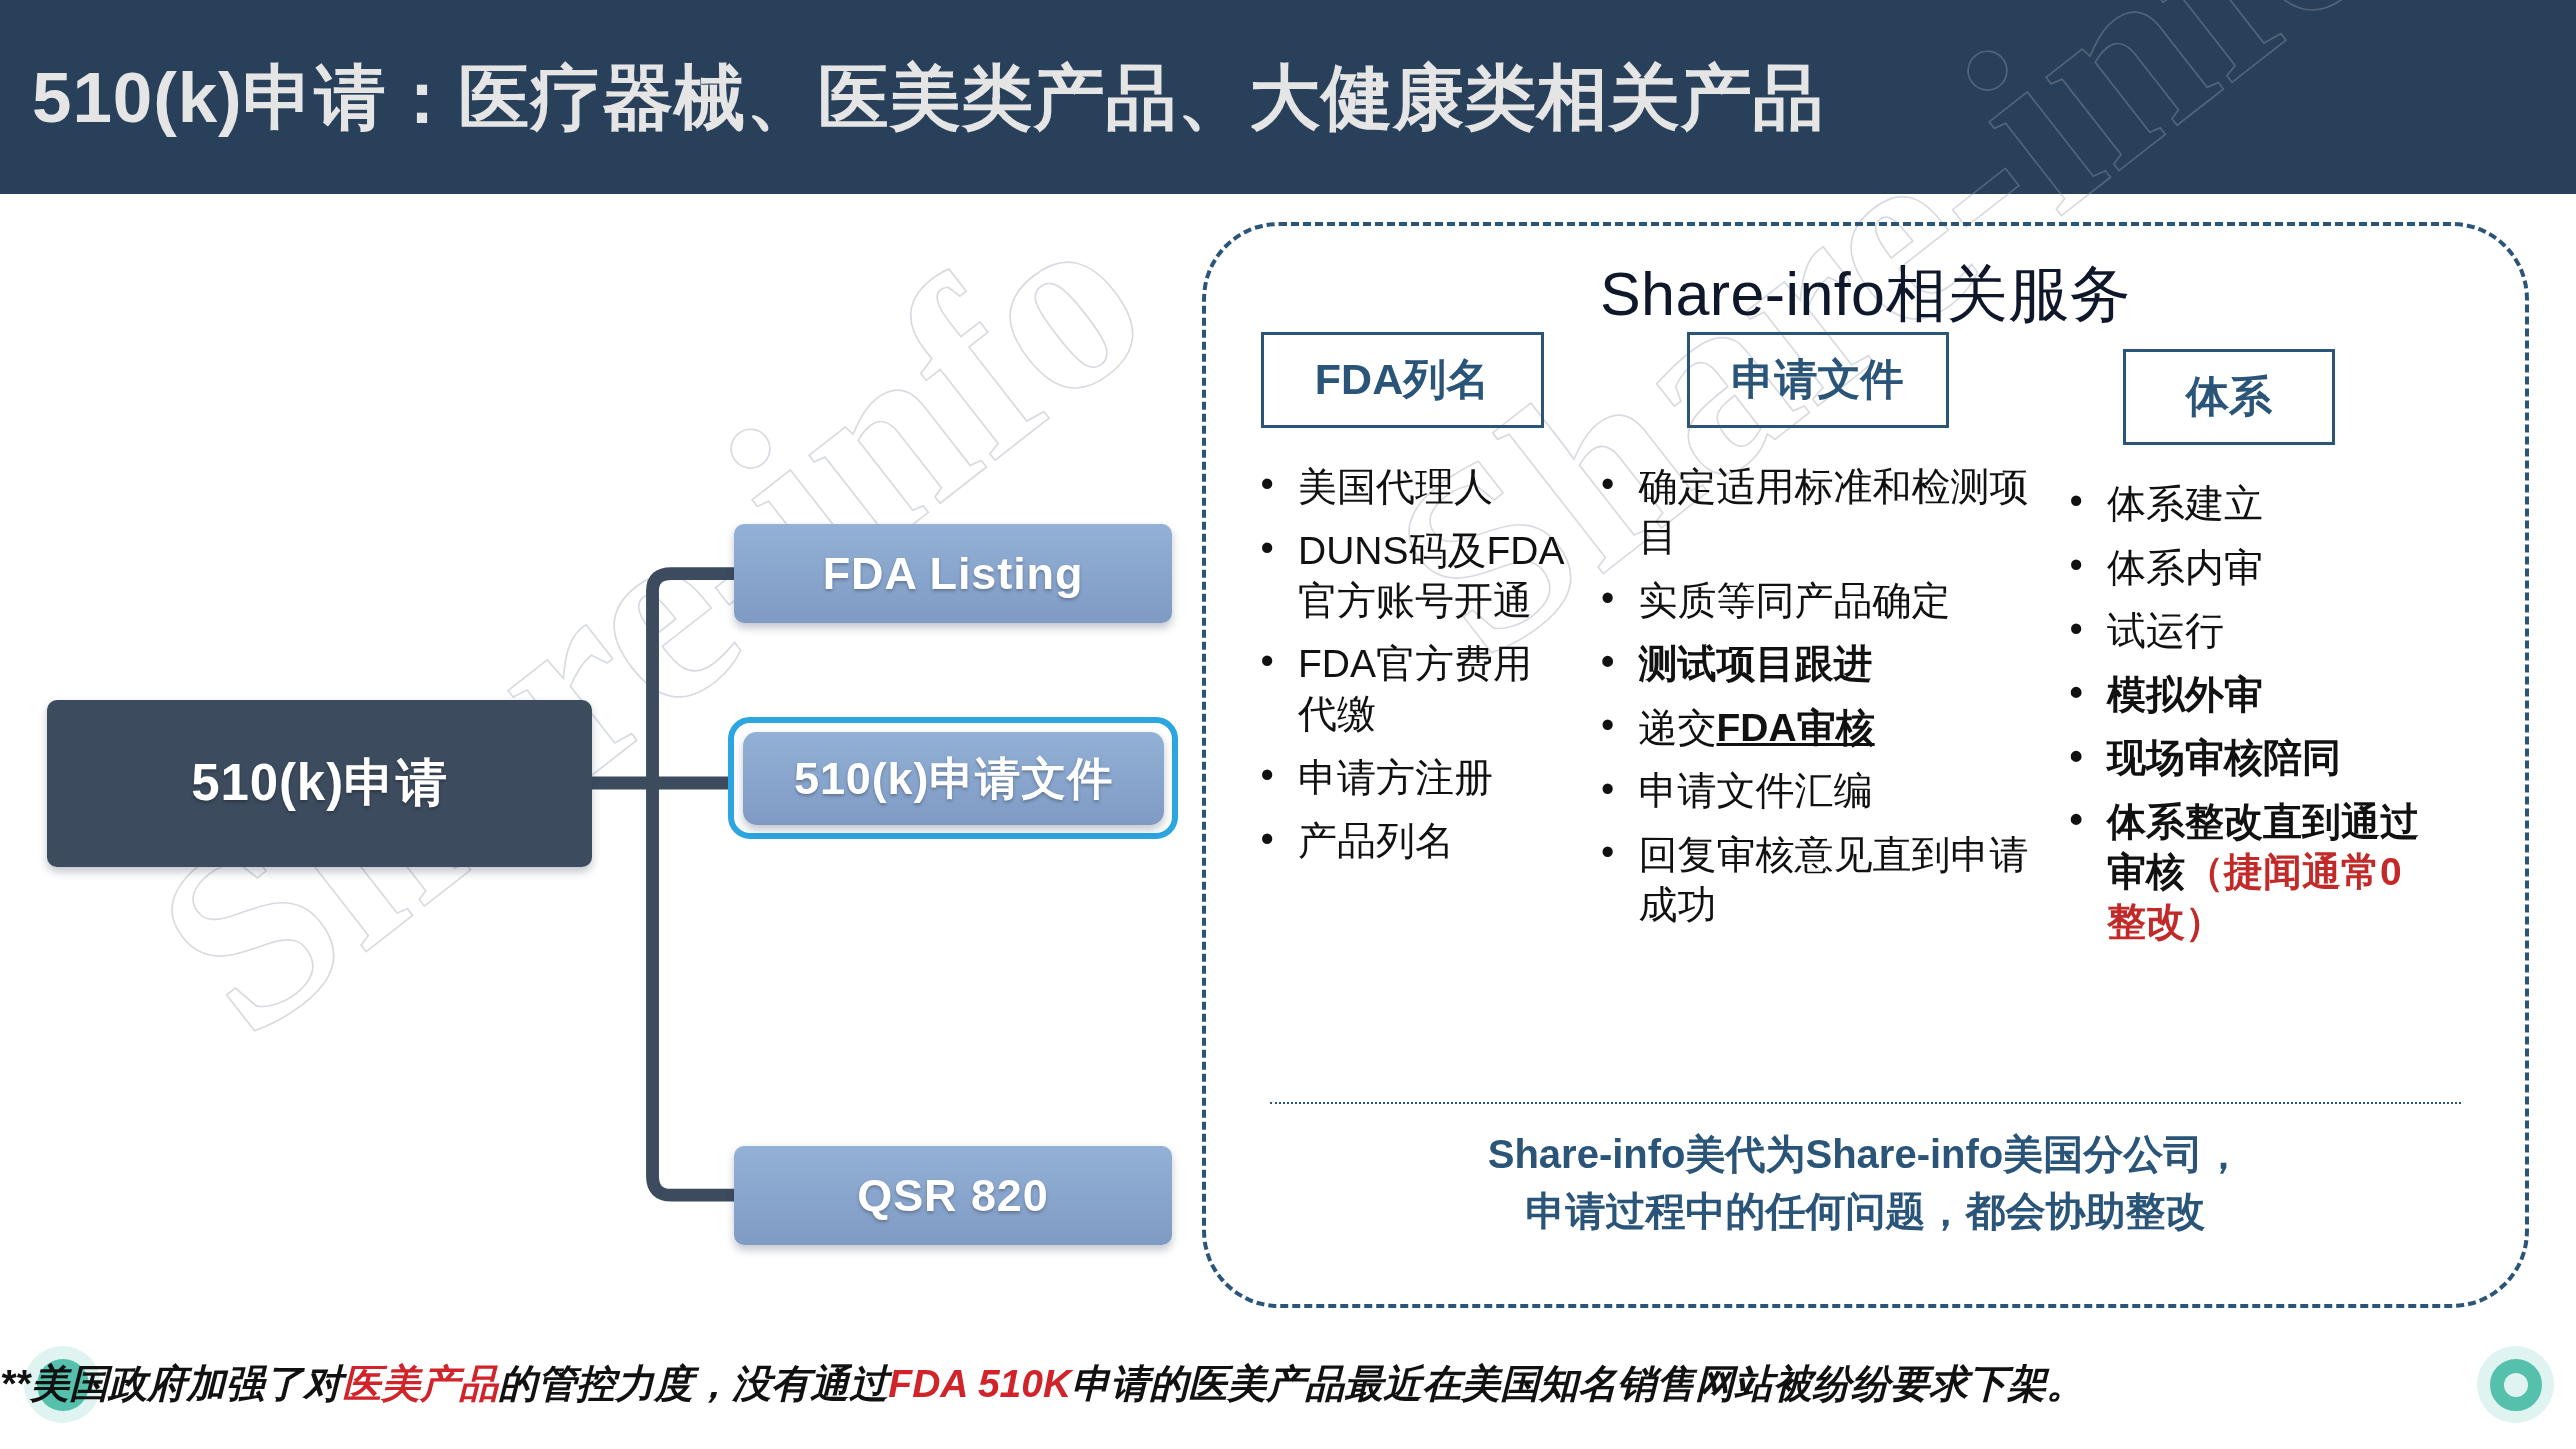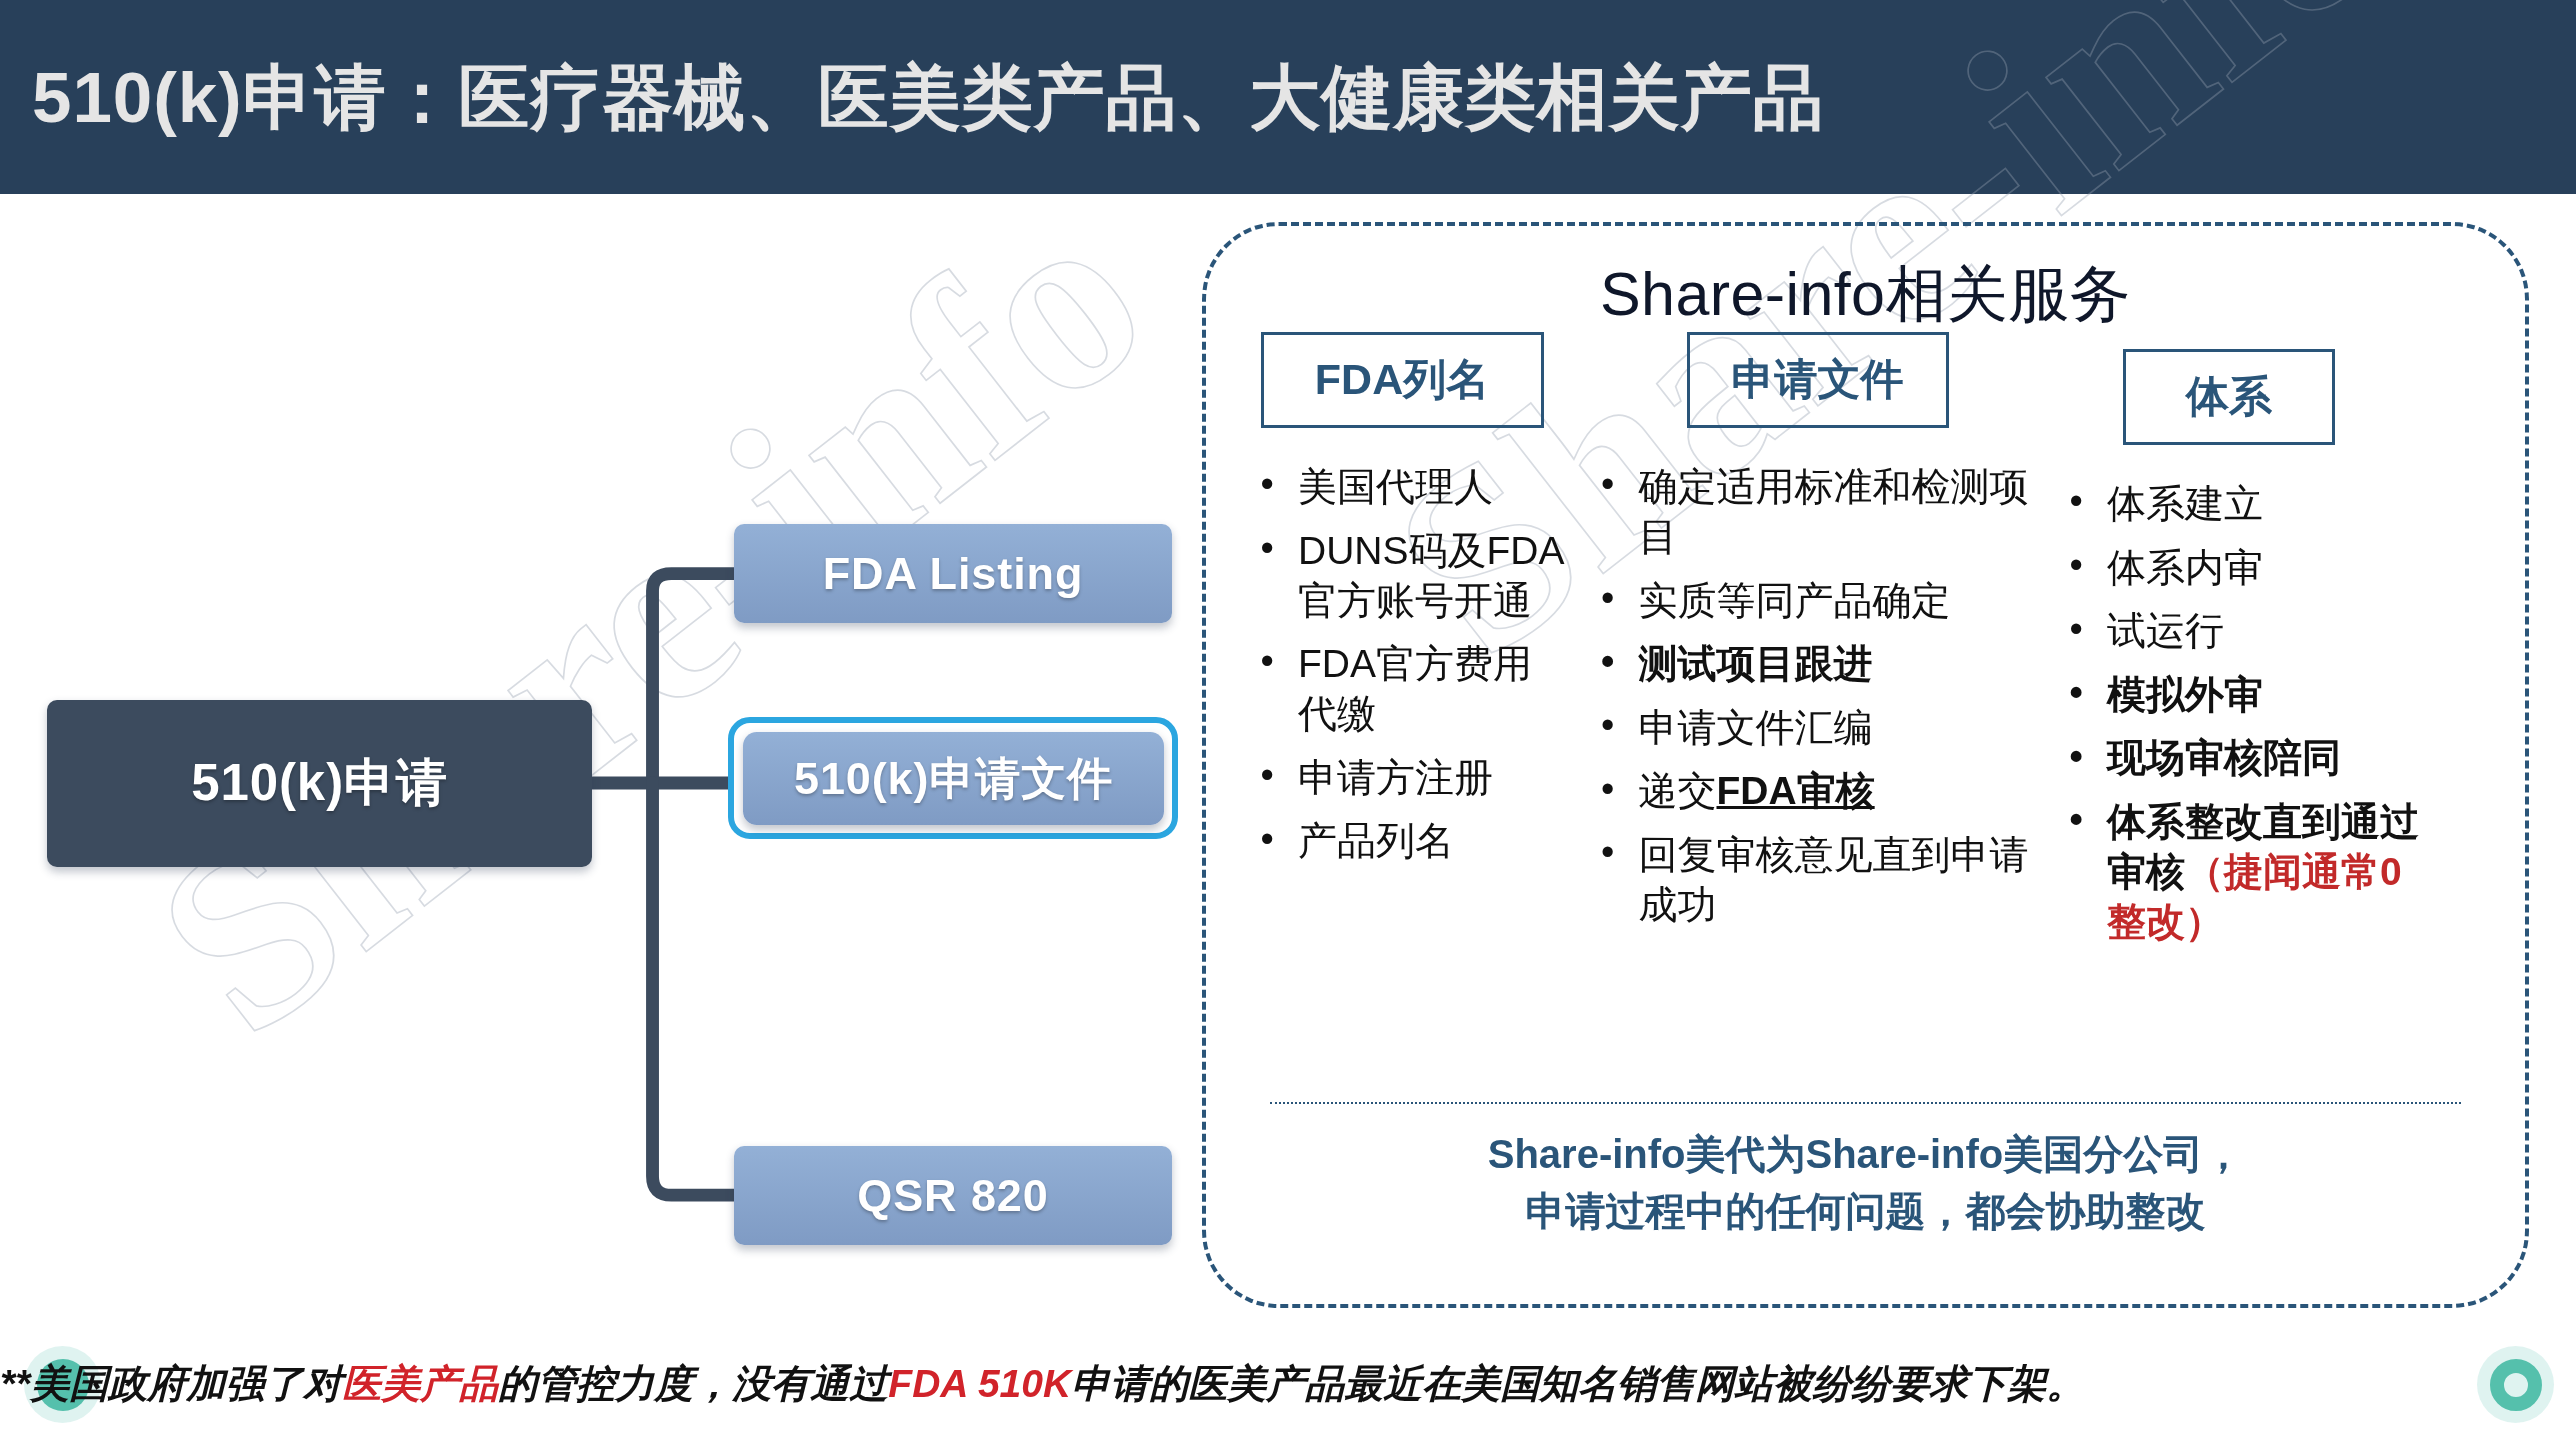--- a/index.html
+++ b/index.html
@@ -232,22 +232,22 @@
         <li>产品列名</li>
       </ul>
     </div>
 
     <div class="col col-1">
       <div class="col-head">申请文件</div>
       <ul class="bullets">
         <li>确定适用标准和检测项目</li>
         <li>实质等同产品确定</li>
         <li class="b">测试项目跟进</li>
+        <li><span>递交</span><span class="u">FDA审核</span></li>
         <li>申请文件汇编</li>
-        <li><span>递交</span><span class="u">FDA审核</span></li>
         <li>回复审核意见直到申请成功</li>
       </ul>
     </div>
 
     <div class="col col-2">
       <div class="col-head">体系</div>
       <ul class="bullets">
         <li>体系建立</li>
         <li>体系内审</li>
         <li>试运行</li>

